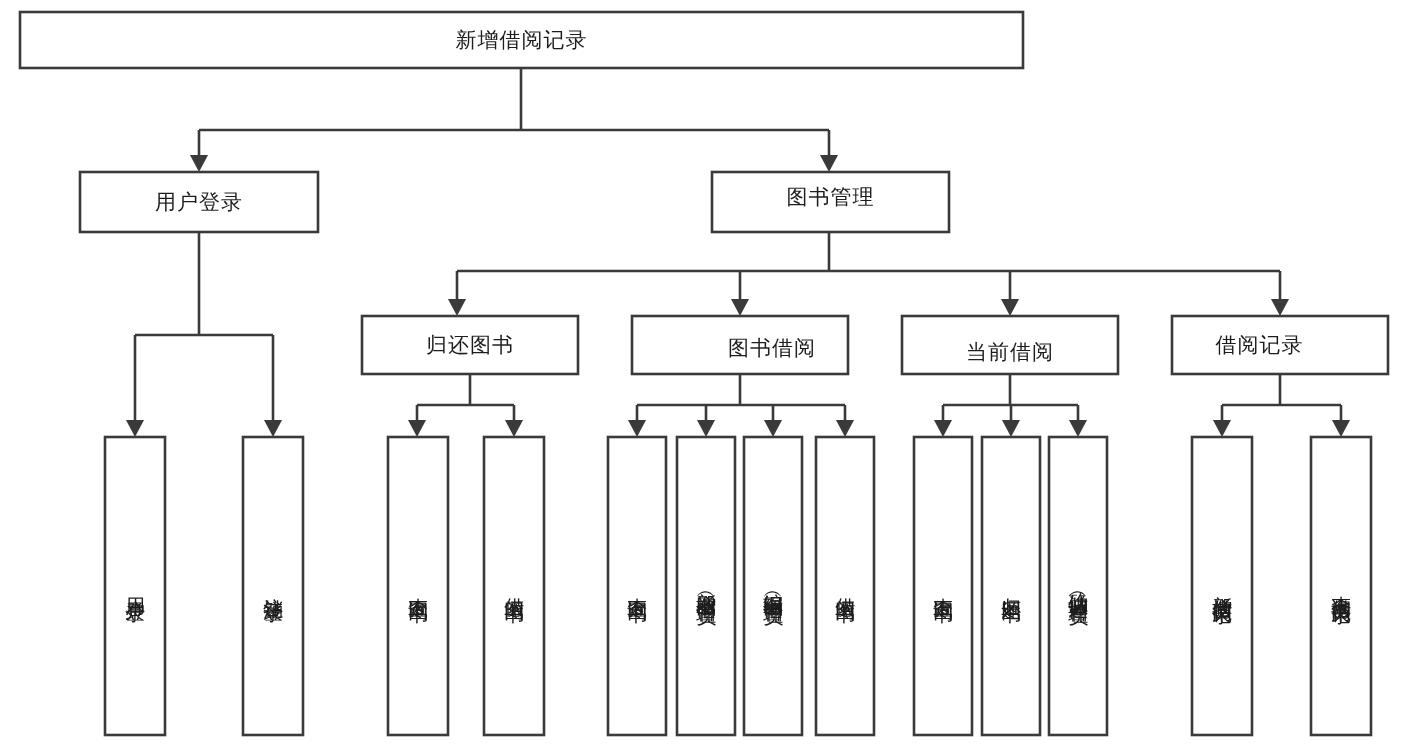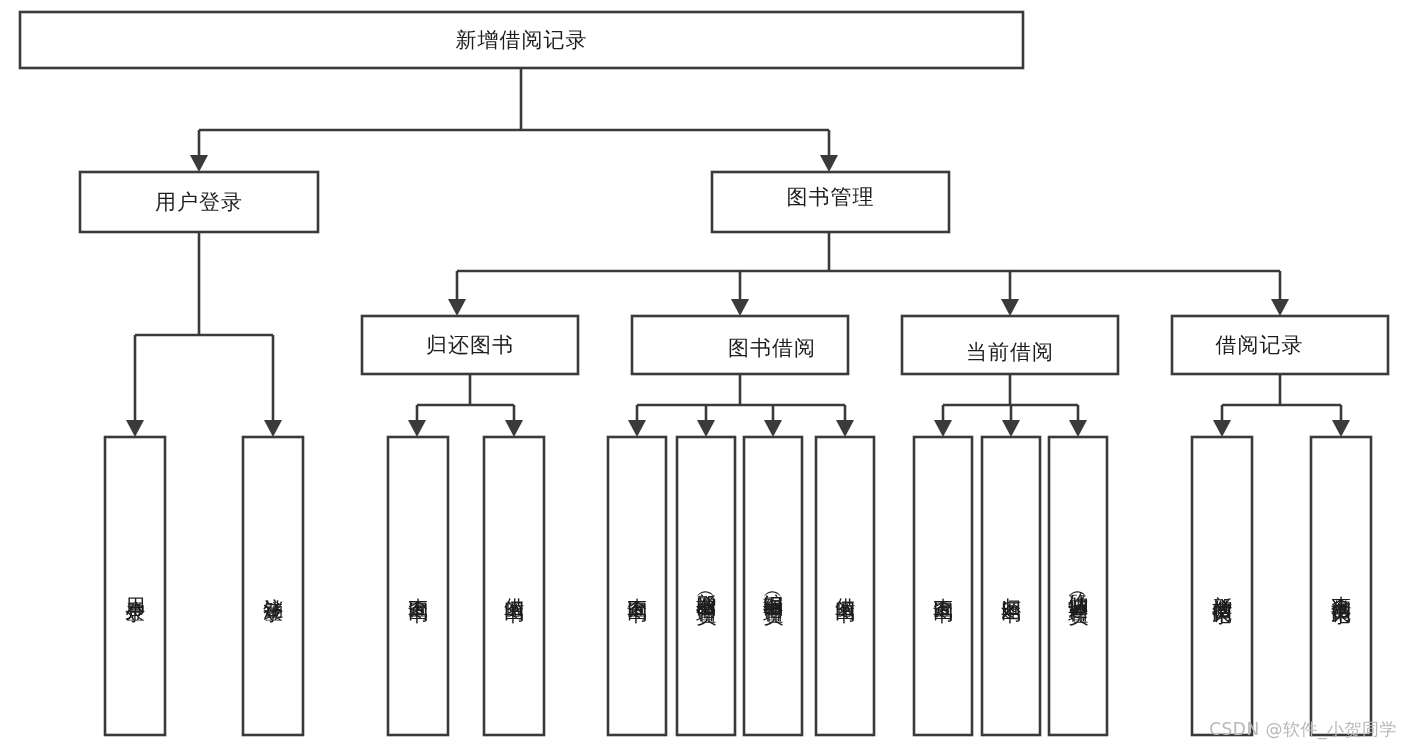--- a/index.html
+++ b/index.html
@@ -235,14 +235,13 @@
       <div class="vtext-wrap" style="left: 1049px; top: 437px; width: 58px; height: 298px;">
         <span class="vtext">确认归还（管理员）</span>
       </div>
       <div class="vtext-wrap" style="left: 1192px; top: 437px; width: 60px; height: 298px;">
         <span class="vtext">新增借阅记录</span>
       </div>
       <div class="vtext-wrap" style="left: 1311px; top: 437px; width: 60px; height: 298px;">
         <span class="vtext">查询借阅记录</span>
       </div>
     </div>
-  <div class="watermark">CSDN @软件_小贺同学</div>
 </div>
 
 </body></html>

